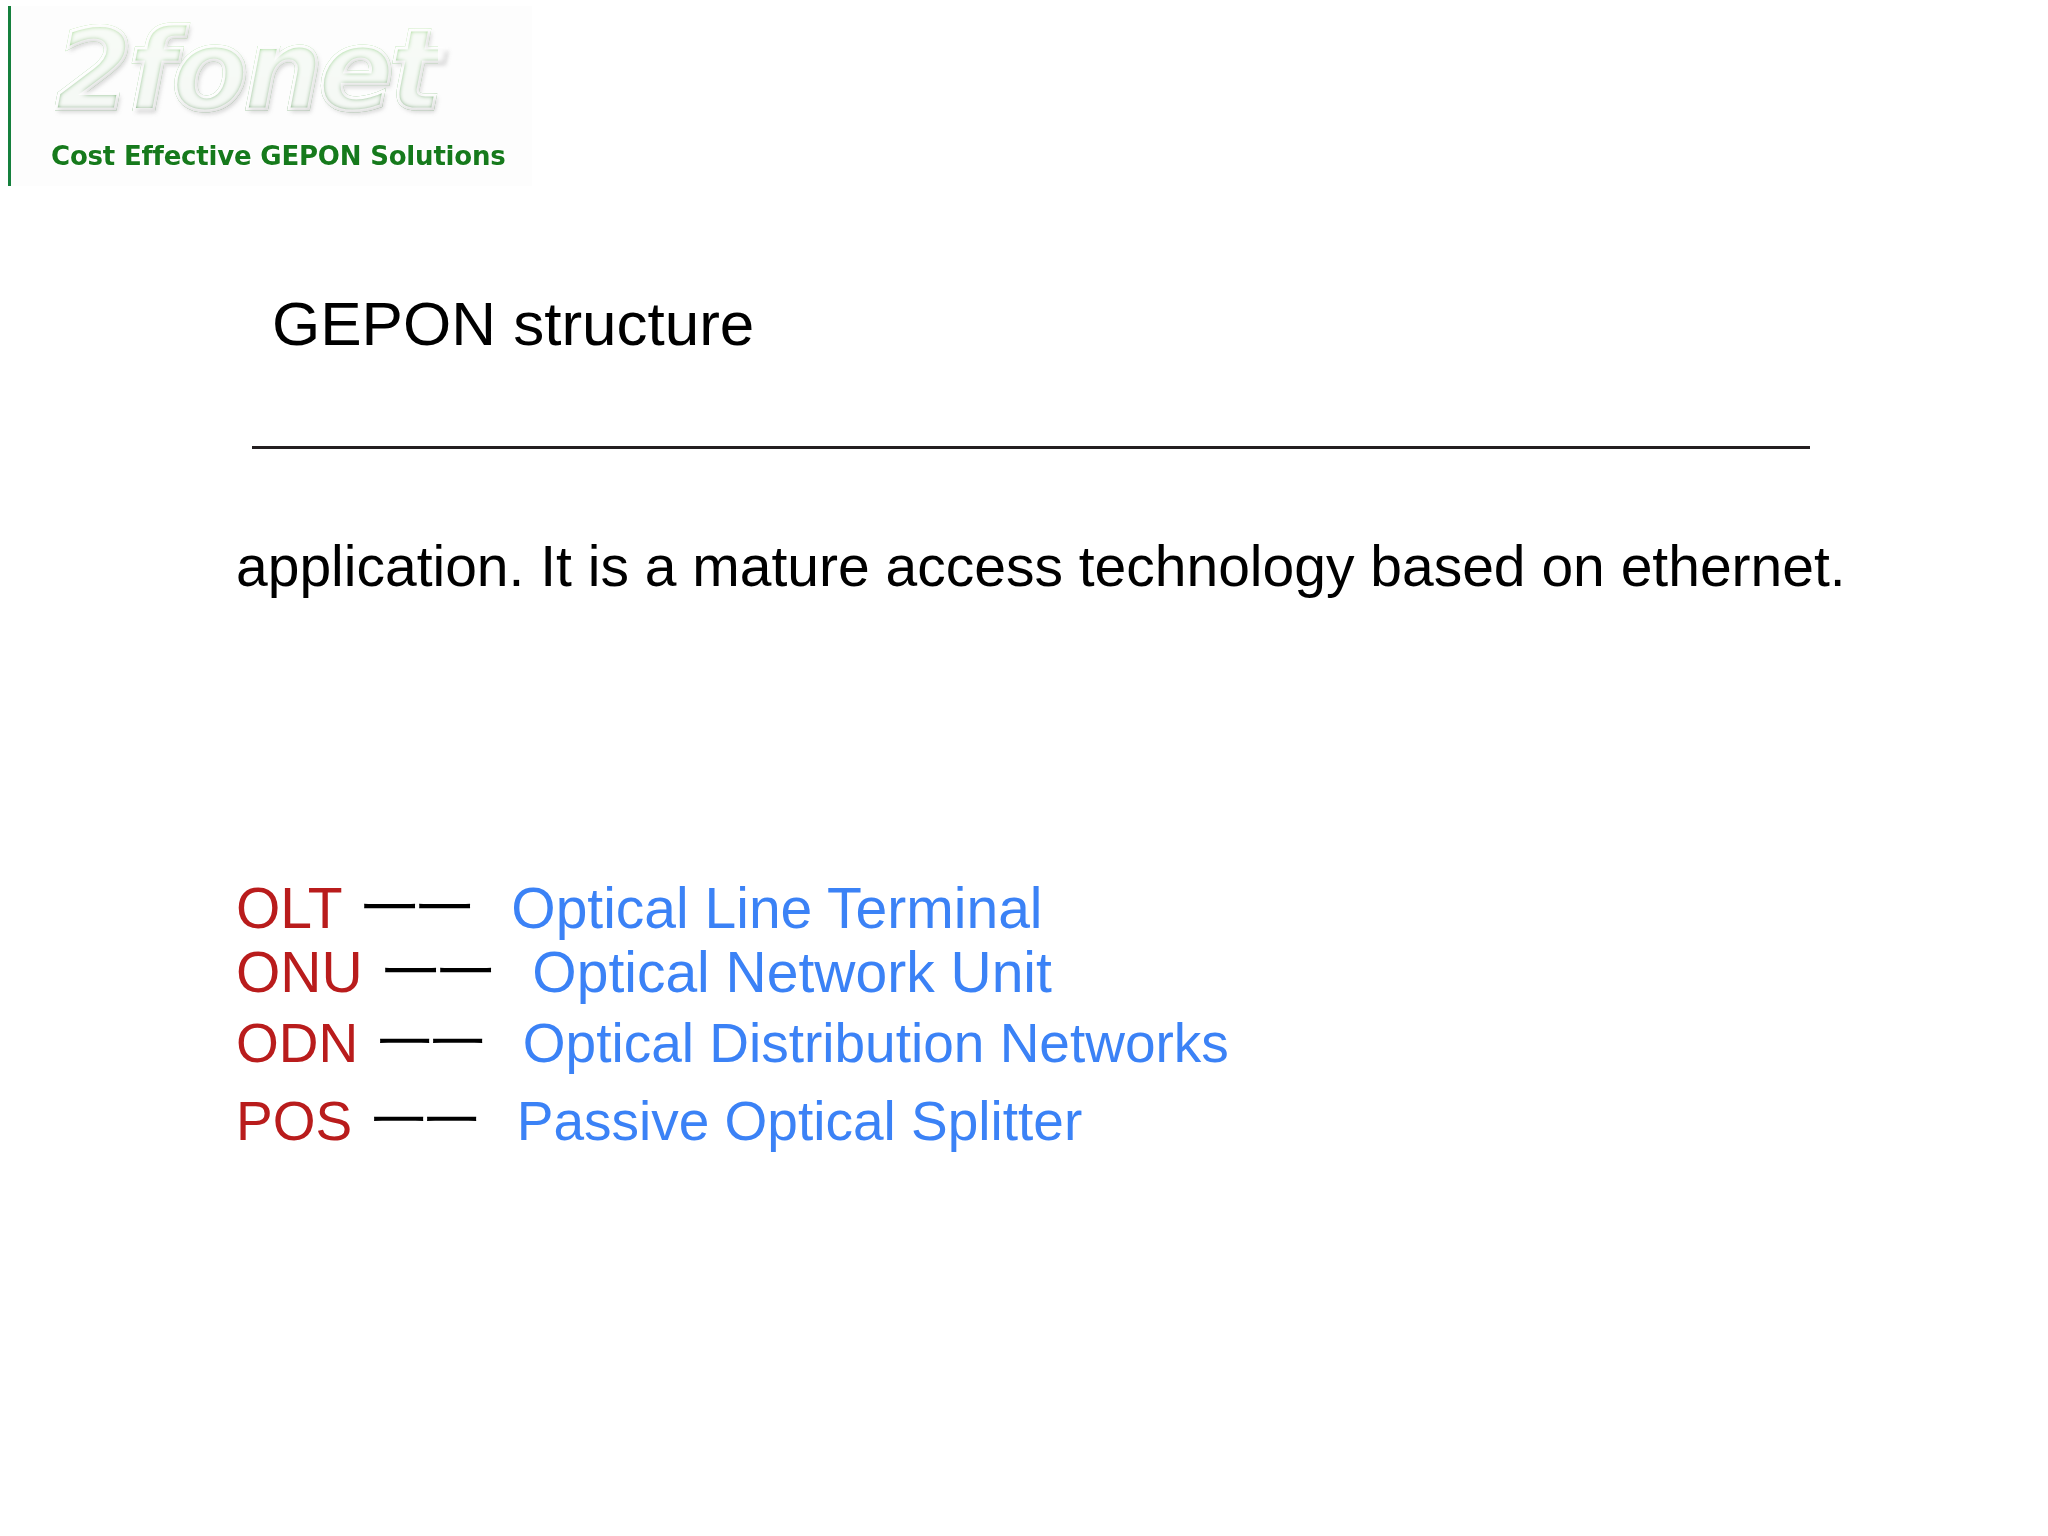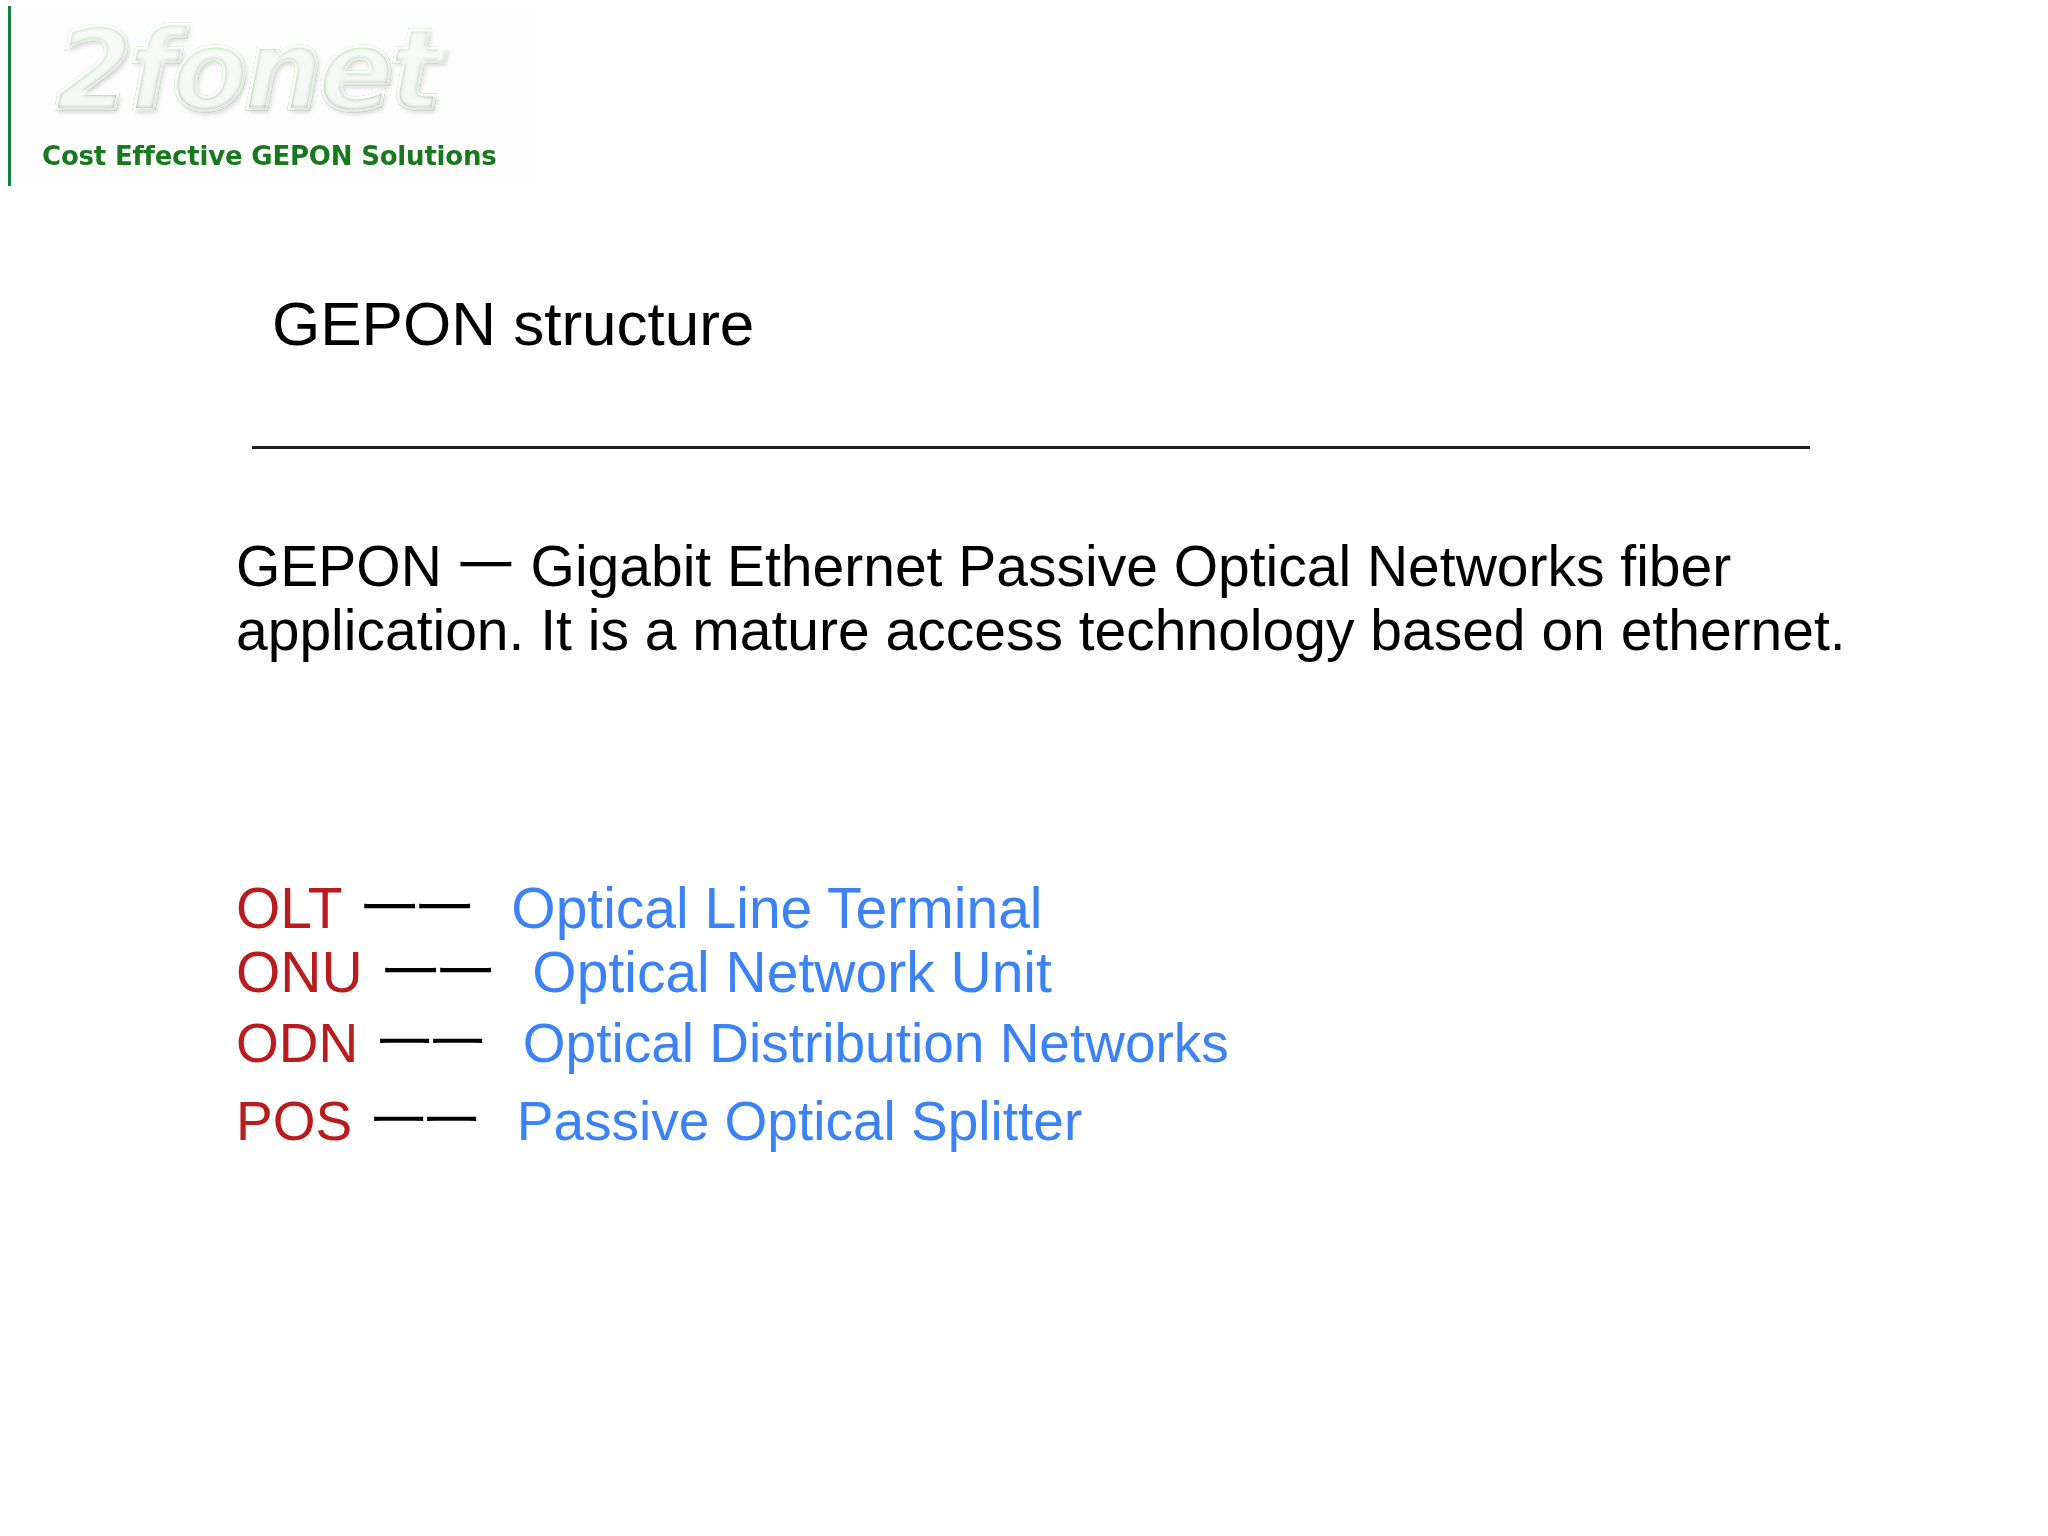--- a/index.html
+++ b/index.html
@@ -51,21 +51,21 @@
     -webkit-background-clip: text;
     background-clip: text;
     color: transparent;
     -webkit-text-stroke: 3px #ffffff;
     paint-order: stroke fill;
     text-shadow: 0 0 5px rgba(255,255,255,0.95), 2px 3px 4px rgba(120,120,120,0.35);
     white-space: nowrap;
   }
   .logo-tagline {
     position: absolute;
-    left: 31px;
+    left: 40px;
     top: 135px;
     font-family: "DejaVu Sans", sans-serif;
     font-weight: bold;
     font-size: 26px;
     letter-spacing: -0.2px;
     color: #167a1c;
     -webkit-text-stroke: 2px #ffffff;
     paint-order: stroke fill;
     text-shadow: 0 0 3px #ffffff;
     white-space: nowrap;
@@ -155,21 +155,20 @@
       <div class="logo-wordmark">2fonet</div>
       <div class="logo-tagline">Cost Effective GEPON Solutions</div>
     </div>
   </div>
 
   <div class="slide-title">GEPON structure</div>
 
   <div class="divider"></div>
 
   <div class="body-para">
-    <span class="ln">GEPON 一 Gigabit Ethernet Passive Optical Networks fiber</span>
     <span class="ln">application. It is a mature access technology based on ethernet.</span>
   </div>
 
   <div class="acronym-list">
 
     <div class="acr-row">
       <span class="acr-code">OLT</span>
       <span class="acr-sep">一一</span>
       <span class="acr-expansion">Optical Line Terminal</span>
     </div>

